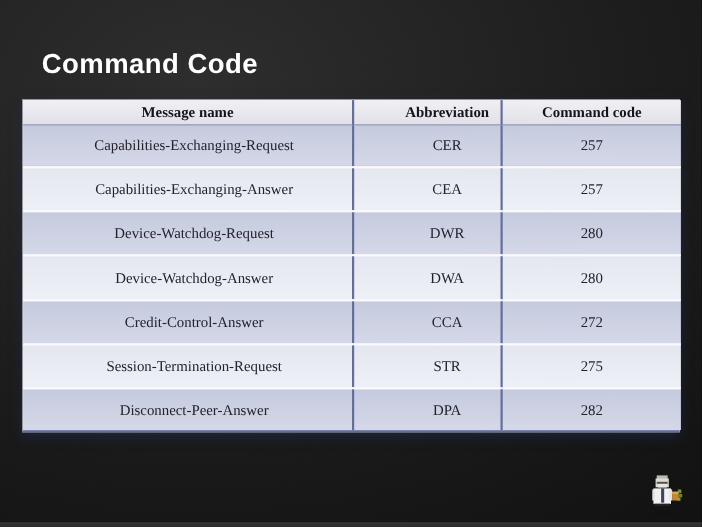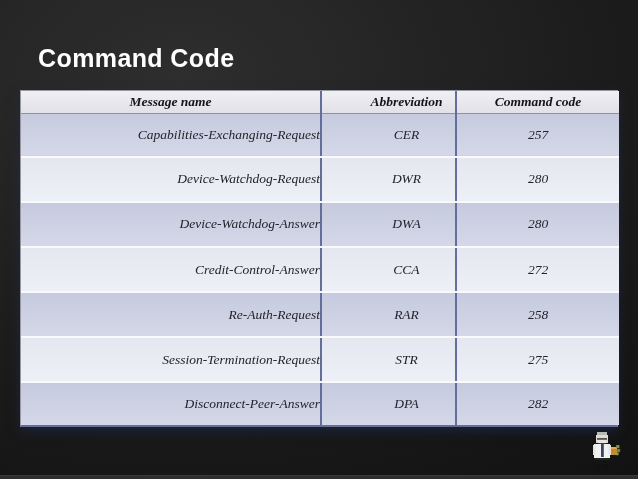--- a/index.html
+++ b/index.html
@@ -20,27 +20,26 @@
     left: 38px; top: 44px;
     margin: 0;
     font-size: 25px;
     font-weight: bold;
     letter-spacing: 0.4px;
     color: #ffffff;
   }
   .table-wrap {
     position: absolute;
     left: 20px; top: 90px;
-    width: 598px; height: 337px;
+    width: 598px; height: 303px;
     box-sizing: border-box;
     background: #f7f7fa;
     border: 1px solid #97979f;
     border-bottom: 2px solid #636e9b;
     box-shadow: 0 4px 10px rgba(35, 45, 85, 0.55);
-    font-style: italic;
   }
   table.cmd {
     width: 100%; height: 100%;
     border-collapse: collapse;
     table-layout: fixed;
     font-family: "Liberation Serif", serif;
   }
   table.cmd thead tr { height: 22px; }
   table.cmd th {
     background: linear-gradient(#f0eff3, #e2e1e8);
@@ -52,21 +51,21 @@
     padding: 0;
   }
   table.cmd td {
     font-size: 13.5px;
     color: #23232b;
     padding: 0;
     text-align: center;
     vertical-align: middle;
   }
   table.cmd td:first-child {
-    text-align: right;
+    text-align: center;
     padding-left: 12px;
   }
   table.cmd th:nth-child(2), table.cmd td:nth-child(2) {
     border-left: 2px solid #636e9b;
     border-right: 2px solid #636e9b;
     padding-left: 36px;
   }
   table.cmd tbody td { border-bottom: 2px solid #fafafc; }
   table.cmd tbody tr:last-child td { border-bottom: none; }
   table.cmd tbody tr:nth-child(odd) td {
@@ -109,38 +108,38 @@
             <th>Command code</th>
           </tr>
       </thead>
       <tbody>
           <tr>
             <td>Capabilities-Exchanging-Request</td>
             <td>CER</td>
             <td>257</td>
           </tr>
           <tr>
+            <td>Capabilities-Exchanging-Answer</td>
+            <td>CEA</td>
+            <td>257</td>
+          </tr>
+          <tr>
             <td>Device-Watchdog-Request</td>
             <td>DWR</td>
             <td>280</td>
           </tr>
           <tr>
             <td>Device-Watchdog-Answer</td>
             <td>DWA</td>
             <td>280</td>
           </tr>
           <tr>
             <td>Credit-Control-Answer</td>
             <td>CCA</td>
             <td>272</td>
-          </tr>
-          <tr>
-            <td>Re-Auth-Request</td>
-            <td>RAR</td>
-            <td>258</td>
           </tr>
           <tr>
             <td>Session-Termination-Request</td>
             <td>STR</td>
             <td>275</td>
           </tr>
           <tr>
             <td>Disconnect-Peer-Answer</td>
             <td>DPA</td>
             <td>282</td>

